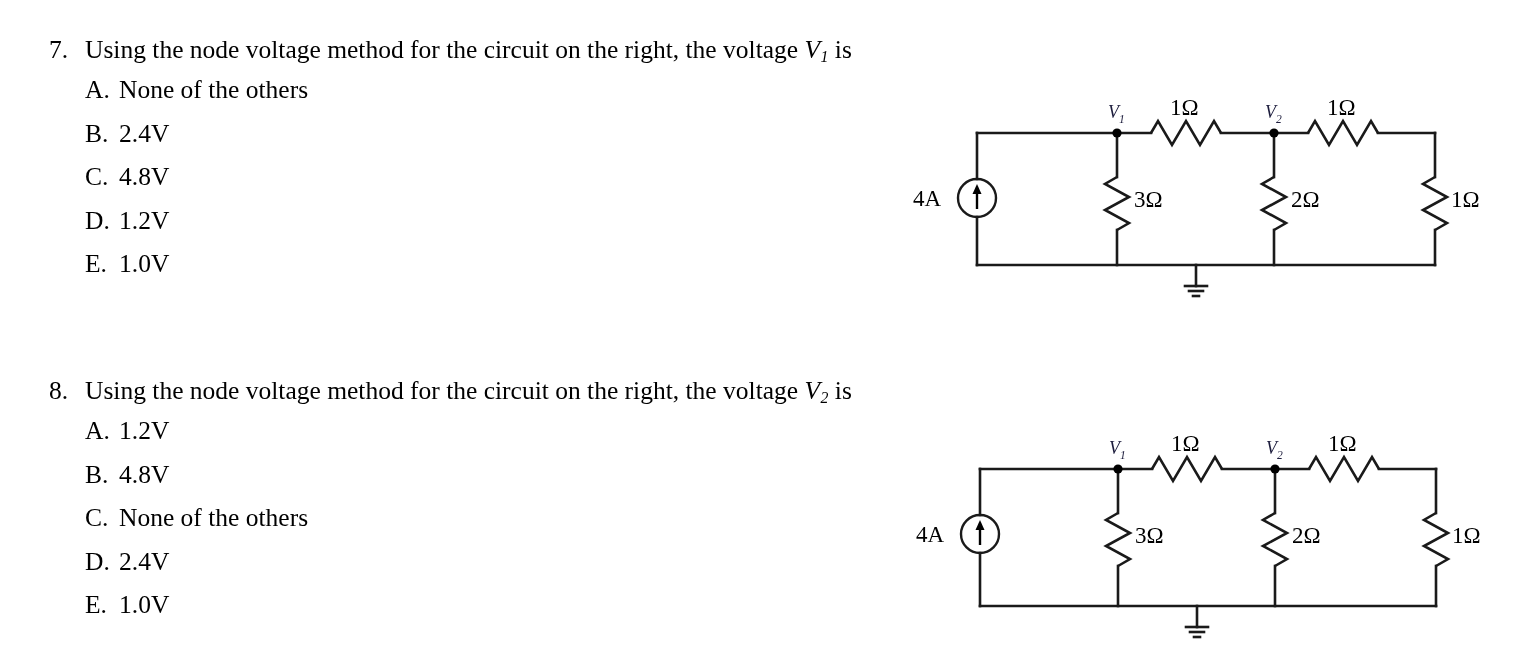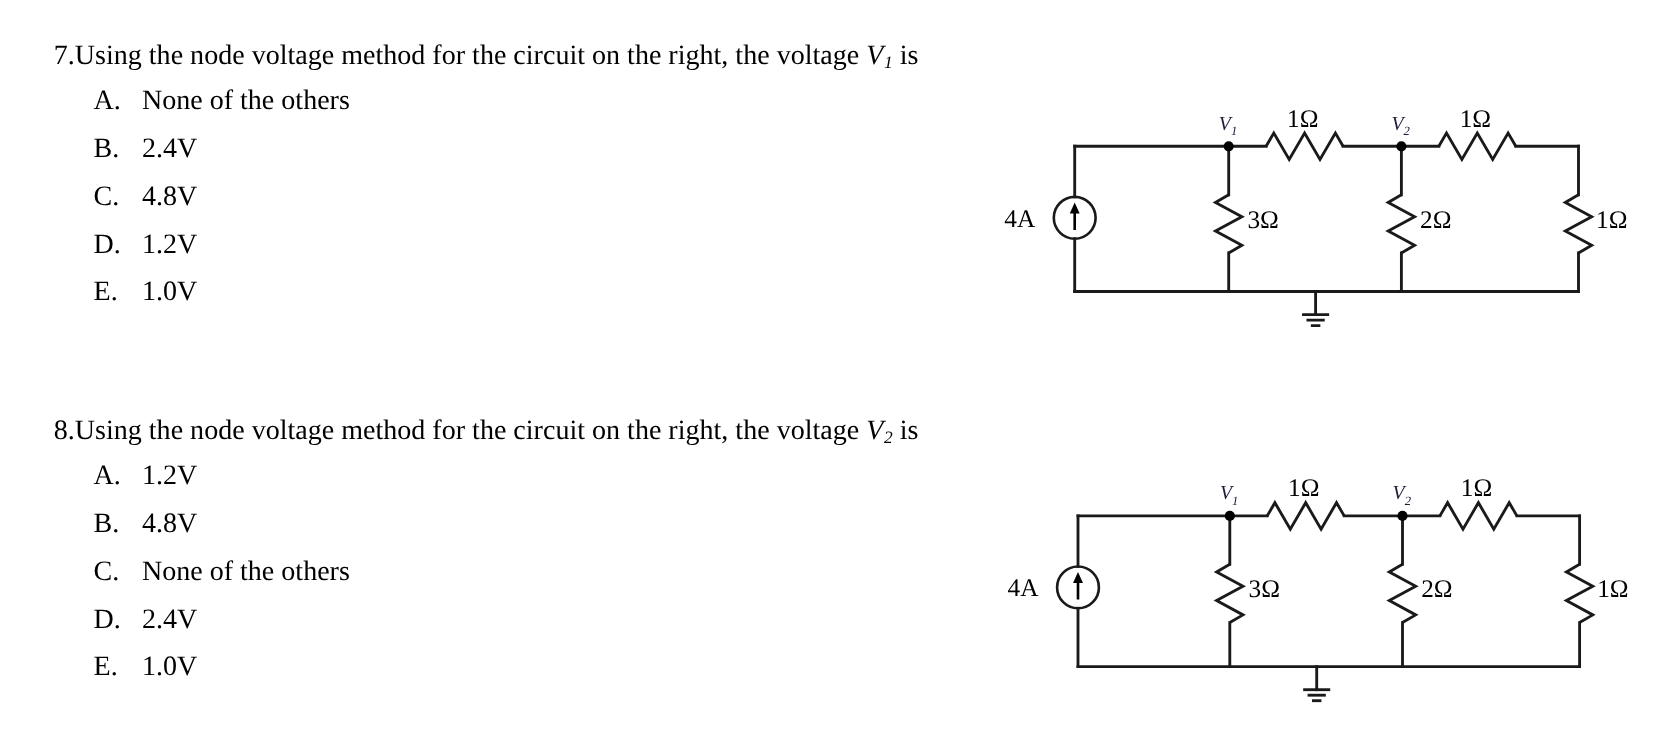--- a/index.html
+++ b/index.html
@@ -36,20 +36,21 @@
     line-height: 1.12;
     white-space: nowrap;
   }
   .q-number {
     width: 38px;
     margin-left: 30px;
     text-align: right;
     flex: none;
   }
   .q-text {
+    margin-left: 17px;
   }
 
   .var {
     font-style: italic;
     font-family: "Liberation Serif", "DejaVu Serif", serif;
   }
   .var sub {
     font-style: italic;
     font-size: 0.62em;
     vertical-align: -0.28em;
@@ -66,21 +67,20 @@
     font-size: 25.5px;
     line-height: 1;
     height: 43.5px;
     white-space: nowrap;
   }
   .opt-letter {
     width: 34px;
     flex: none;
   }
   .opt-text {
-    margin-left: 10px;
     text-align: right;
   }
 
   
   .circuit {
     position: absolute;
   }
   #circuit-1 { left: 900px; top: 88px; }
   #circuit-2 { left: 900px; top: 424px; }
   .circuit svg { display: block; }

